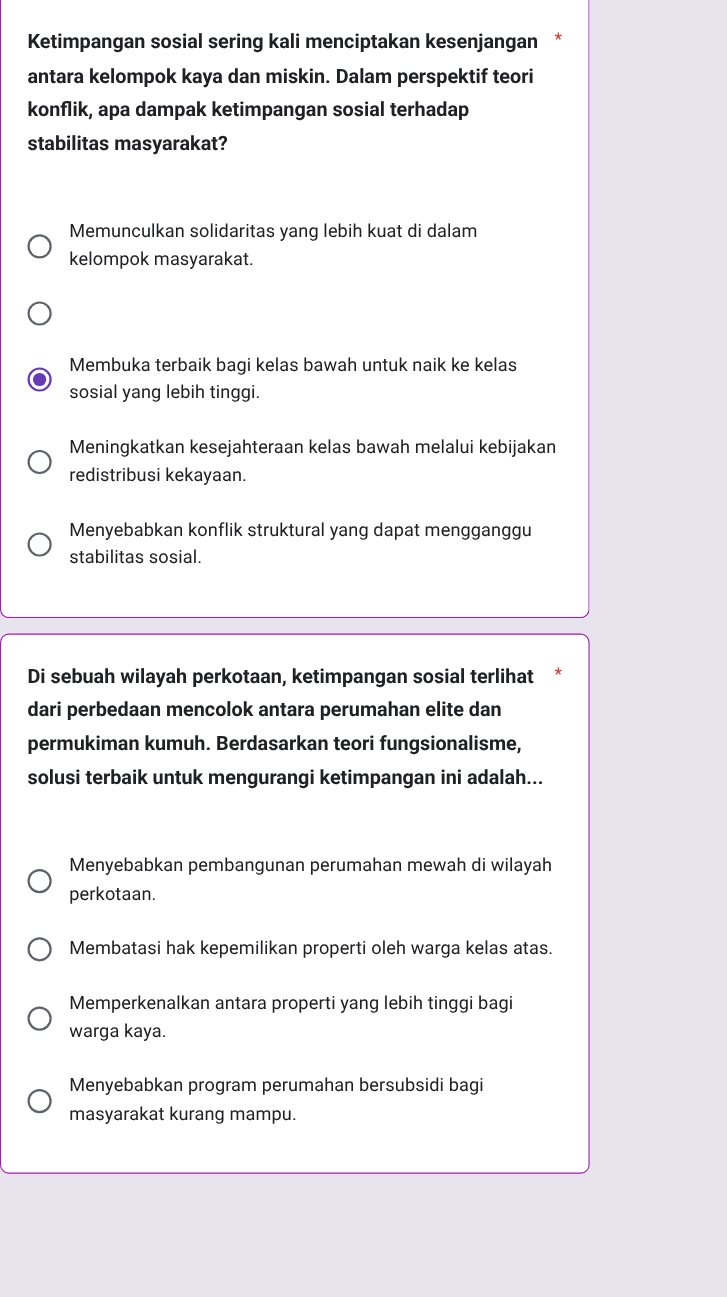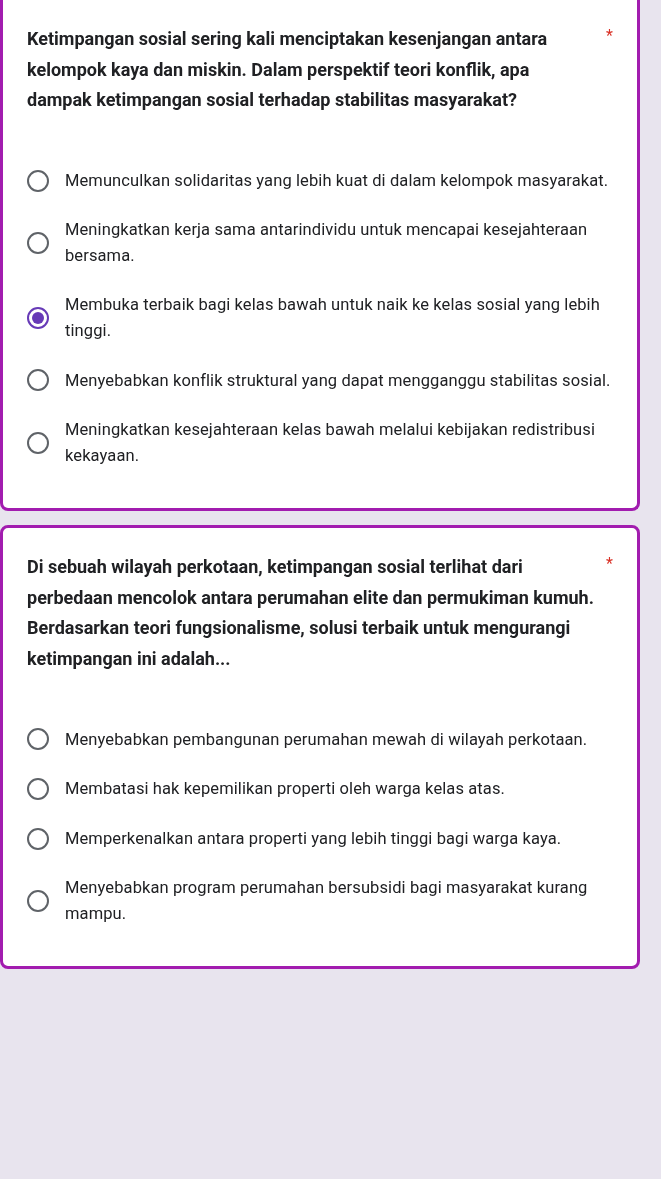--- a/index.html
+++ b/index.html
@@ -7,21 +7,21 @@
     font-family: Roboto, Arial, sans-serif;
     background: #e8e4ee;
     width: 661px;
     color: #202124;
   }
   .card {
     background: #fff;
     border-radius: 8px;
     margin-bottom: 14px;
     padding: 24px 24px 28px 24px;
-    border: 3px solid #a21caf;
+    border: 1px solid #a21caf;
   }
   .card:first-child {
     border-top-left-radius: 0;
     border-top-right-radius: 0;
     border-top: none;
   }
   .question-row {
     display: flex;
     align-items: flex-start;
     gap: 8px;
@@ -65,53 +65,52 @@
     top: 50%; left: 50%;
     transform: translate(-50%, -50%);
   }
   .option-label {
     font-size: 16.5px;
     line-height: 1.55;
     color: #202124;
     letter-spacing: 0.1px;
   }
   .page-wrap {
-    width: 640px;
+    width: 536px;
     margin: 0;
   }
 </style>
 </head>
 <body>
 
 <div class="page-wrap" id="root">
     <div class="card">
       <div class="question-row">
         <div class="question-title">Ketimpangan sosial sering kali menciptakan kesenjangan antara kelompok kaya dan miskin. Dalam perspektif teori konflik, apa dampak ketimpangan sosial terhadap stabilitas masyarakat?</div>
         <div class="required">*</div>
       </div>
       <div class="options">
         <div class="option">
           <div class="radio"></div>
           <div class="option-label">Memunculkan solidaritas yang lebih kuat di dalam kelompok masyarakat.</div>
         </div>
         <div class="option">
           <div class="radio"></div>
-          <div class="option-label">Meningkatkan kerja sama antarindividu untuk mencapai kesejahteraan bersama.</div>
         </div>
         <div class="option">
           <div class="radio selected"></div>
           <div class="option-label">Membuka terbaik bagi kelas bawah untuk naik ke kelas sosial yang lebih tinggi.</div>
         </div>
         <div class="option">
           <div class="radio"></div>
-          <div class="option-label">Menyebabkan konflik struktural yang dapat mengganggu stabilitas sosial.</div>
+          <div class="option-label">Meningkatkan kesejahteraan kelas bawah melalui kebijakan redistribusi kekayaan.</div>
         </div>
         <div class="option">
           <div class="radio"></div>
-          <div class="option-label">Meningkatkan kesejahteraan kelas bawah melalui kebijakan redistribusi kekayaan.</div>
+          <div class="option-label">Menyebabkan konflik struktural yang dapat mengganggu stabilitas sosial.</div>
         </div>
       </div>
     </div>
     <div class="card">
       <div class="question-row">
         <div class="question-title">Di sebuah wilayah perkotaan, ketimpangan sosial terlihat dari perbedaan mencolok antara perumahan elite dan permukiman kumuh. Berdasarkan teori fungsionalisme, solusi terbaik untuk mengurangi ketimpangan ini adalah...</div>
         <div class="required">*</div>
       </div>
       <div class="options">
         <div class="option">

